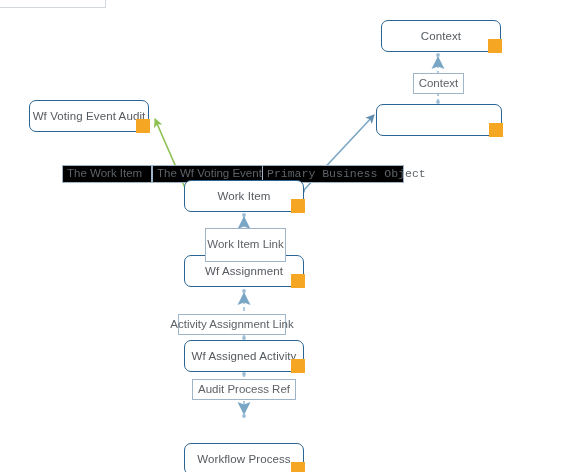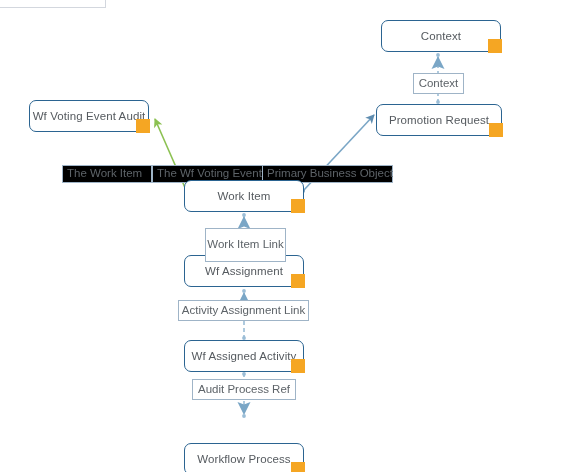--- a/index.html
+++ b/index.html
@@ -141,52 +141,51 @@
   </svg>
 
   <div class="edge-label overlap" style="left:62px; top:165px; width:90px; height:18px; justify-content:flex-start;">
     <span>The Work Item</span>
   </div>
 
   <div class="edge-label overlap" style="left:152px; top:165px; width:126px; height:18px; justify-content:flex-start;">
     <span>The Wf Voting Event Aud</span>
   </div>
 
-  <div class="edge-label overlap" style="left:262px; top:165px; width:131px; height:18px; justify-content:flex-start;">
+  <div class="edge-label overlap" style="left:262px; top:165px; width:142px; height:18px; justify-content:flex-start;font-family:Liberation Mono, monospace;">
     <span>Primary Business Object</span>
   </div>
 
   <div class="edge-label" style="left:413px; top:73px; width:51px; height:21px;">
     <span>Context</span>
   </div>
 
   <div class="edge-label" style="left:205px; top:228px; width:81px; height:34px;">
     <span>Work Item Link</span>
   </div>
 
-  <div class="edge-label" style="left:178px; top:300px; width:131px; height:21px;align-items:center;">
+  <div class="edge-label" style="left:178px; top:314px; width:108px; height:21px;align-items:center;">
     <span>Activity Assignment Link</span>
   </div>
 
   <div class="edge-label" style="left:192px; top:379px; width:104px; height:21px;">
     <span>Audit Process Ref</span>
   </div>
 
   <div class="node" style="left:29px; top:100px; width:120px; height:32px;">
     <span class="node-label">Wf Voting Event Audit</span>
     <span class="handle"></span>
   </div>
 
   <div class="node" style="left:381px; top:20px; width:120px; height:32px;">
     <span class="node-label">Context</span>
     <span class="handle"></span>
   </div>
 
   <div class="node" style="left:376px; top:104px; width:126px; height:32px;">
-    <span class="node-label">Promotion Request</span>
     <span class="handle"></span>
   </div>
 
   <div class="node" style="left:184px; top:180px; width:120px; height:32px;">
     <span class="node-label">Work Item</span>
     <span class="handle"></span>
   </div>
 
   <div class="node" style="left:184px; top:255px; width:120px; height:32px;">
     <span class="node-label">Wf Assignment</span>

